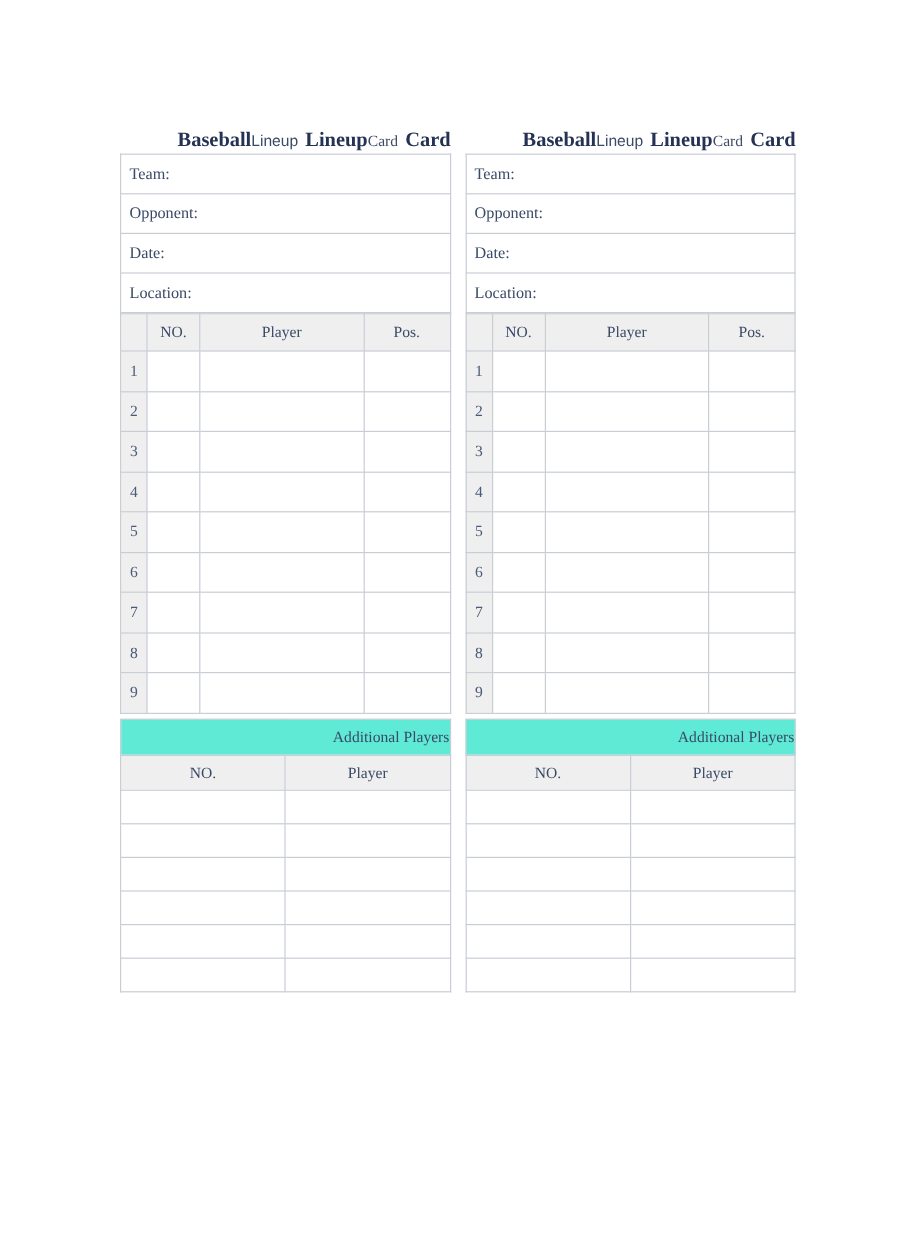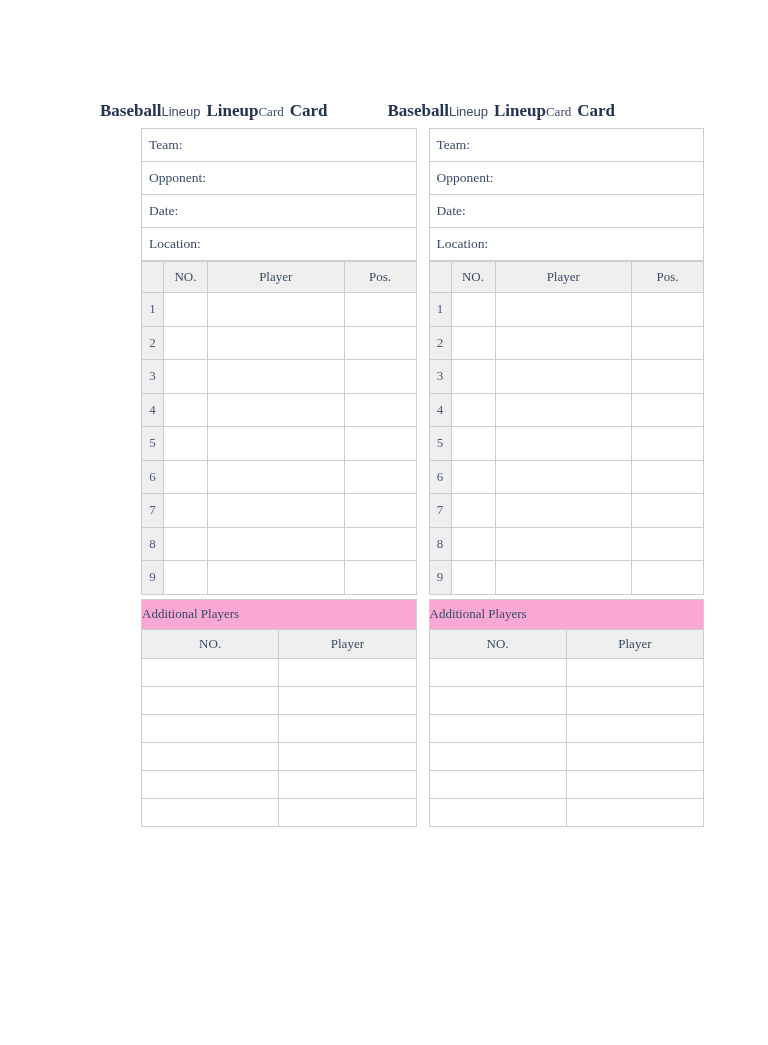--- a/index.html
+++ b/index.html
@@ -22,25 +22,26 @@
     width: 563px;
     display: flex;
     gap: 12px;
   }
 
   .card { width: 276px; }
 
   
   .card-title {
     height: 38px;
-    line-height: 41px;
+    line-height: 54px;
     white-space: nowrap;
     color: #243253;
     font-size: 17px;
     letter-spacing: 0;
+    text-align: right;
   }
   .t-bold-serif {
     font-family: "Liberation Serif", "DejaVu Serif", serif;
     font-weight: bold;
     font-size: 17px;
     color: #243253;
   }
   .t-sans {
     font-family: "Liberation Sans", "DejaVu Sans", sans-serif;
     font-weight: normal;
@@ -53,21 +54,20 @@
     font-size: 13px;
     color: #3c4a66;
   }
   .t-sp { display: inline-block; width: 6px; }
 
   
   table {
     border-collapse: collapse;
     width: 100%;
     table-layout: fixed;
-    margin-left: 41px;
   }
   td, th {
     border: 1px solid #c9cdd4;
     font-weight: normal;
     color: #3a4a66;
     padding: 0;
   }
 
   
   .info-table td {
@@ -100,23 +100,23 @@
     background: #efefef;
     text-align: center;
     font-size: 13px;
     color: #4a5a78;
   }
 
   
   .extra-wrap { margin-top: 4px; }
   .extra-table th.extra-title {
     height: 30px;
-    background: #f9a8d4;
-    font-size: 13px;
-    text-align: left;
+    background: #5eead4;
+    font-size: 13px;
+    text-align: right;
     vertical-align: middle;
   }
   .extra-table th.extra-col {
     height: 29px;
     background: #efefef;
     font-size: 13px;
     text-align: center;
     vertical-align: middle;
   }
   .extra-table td {

